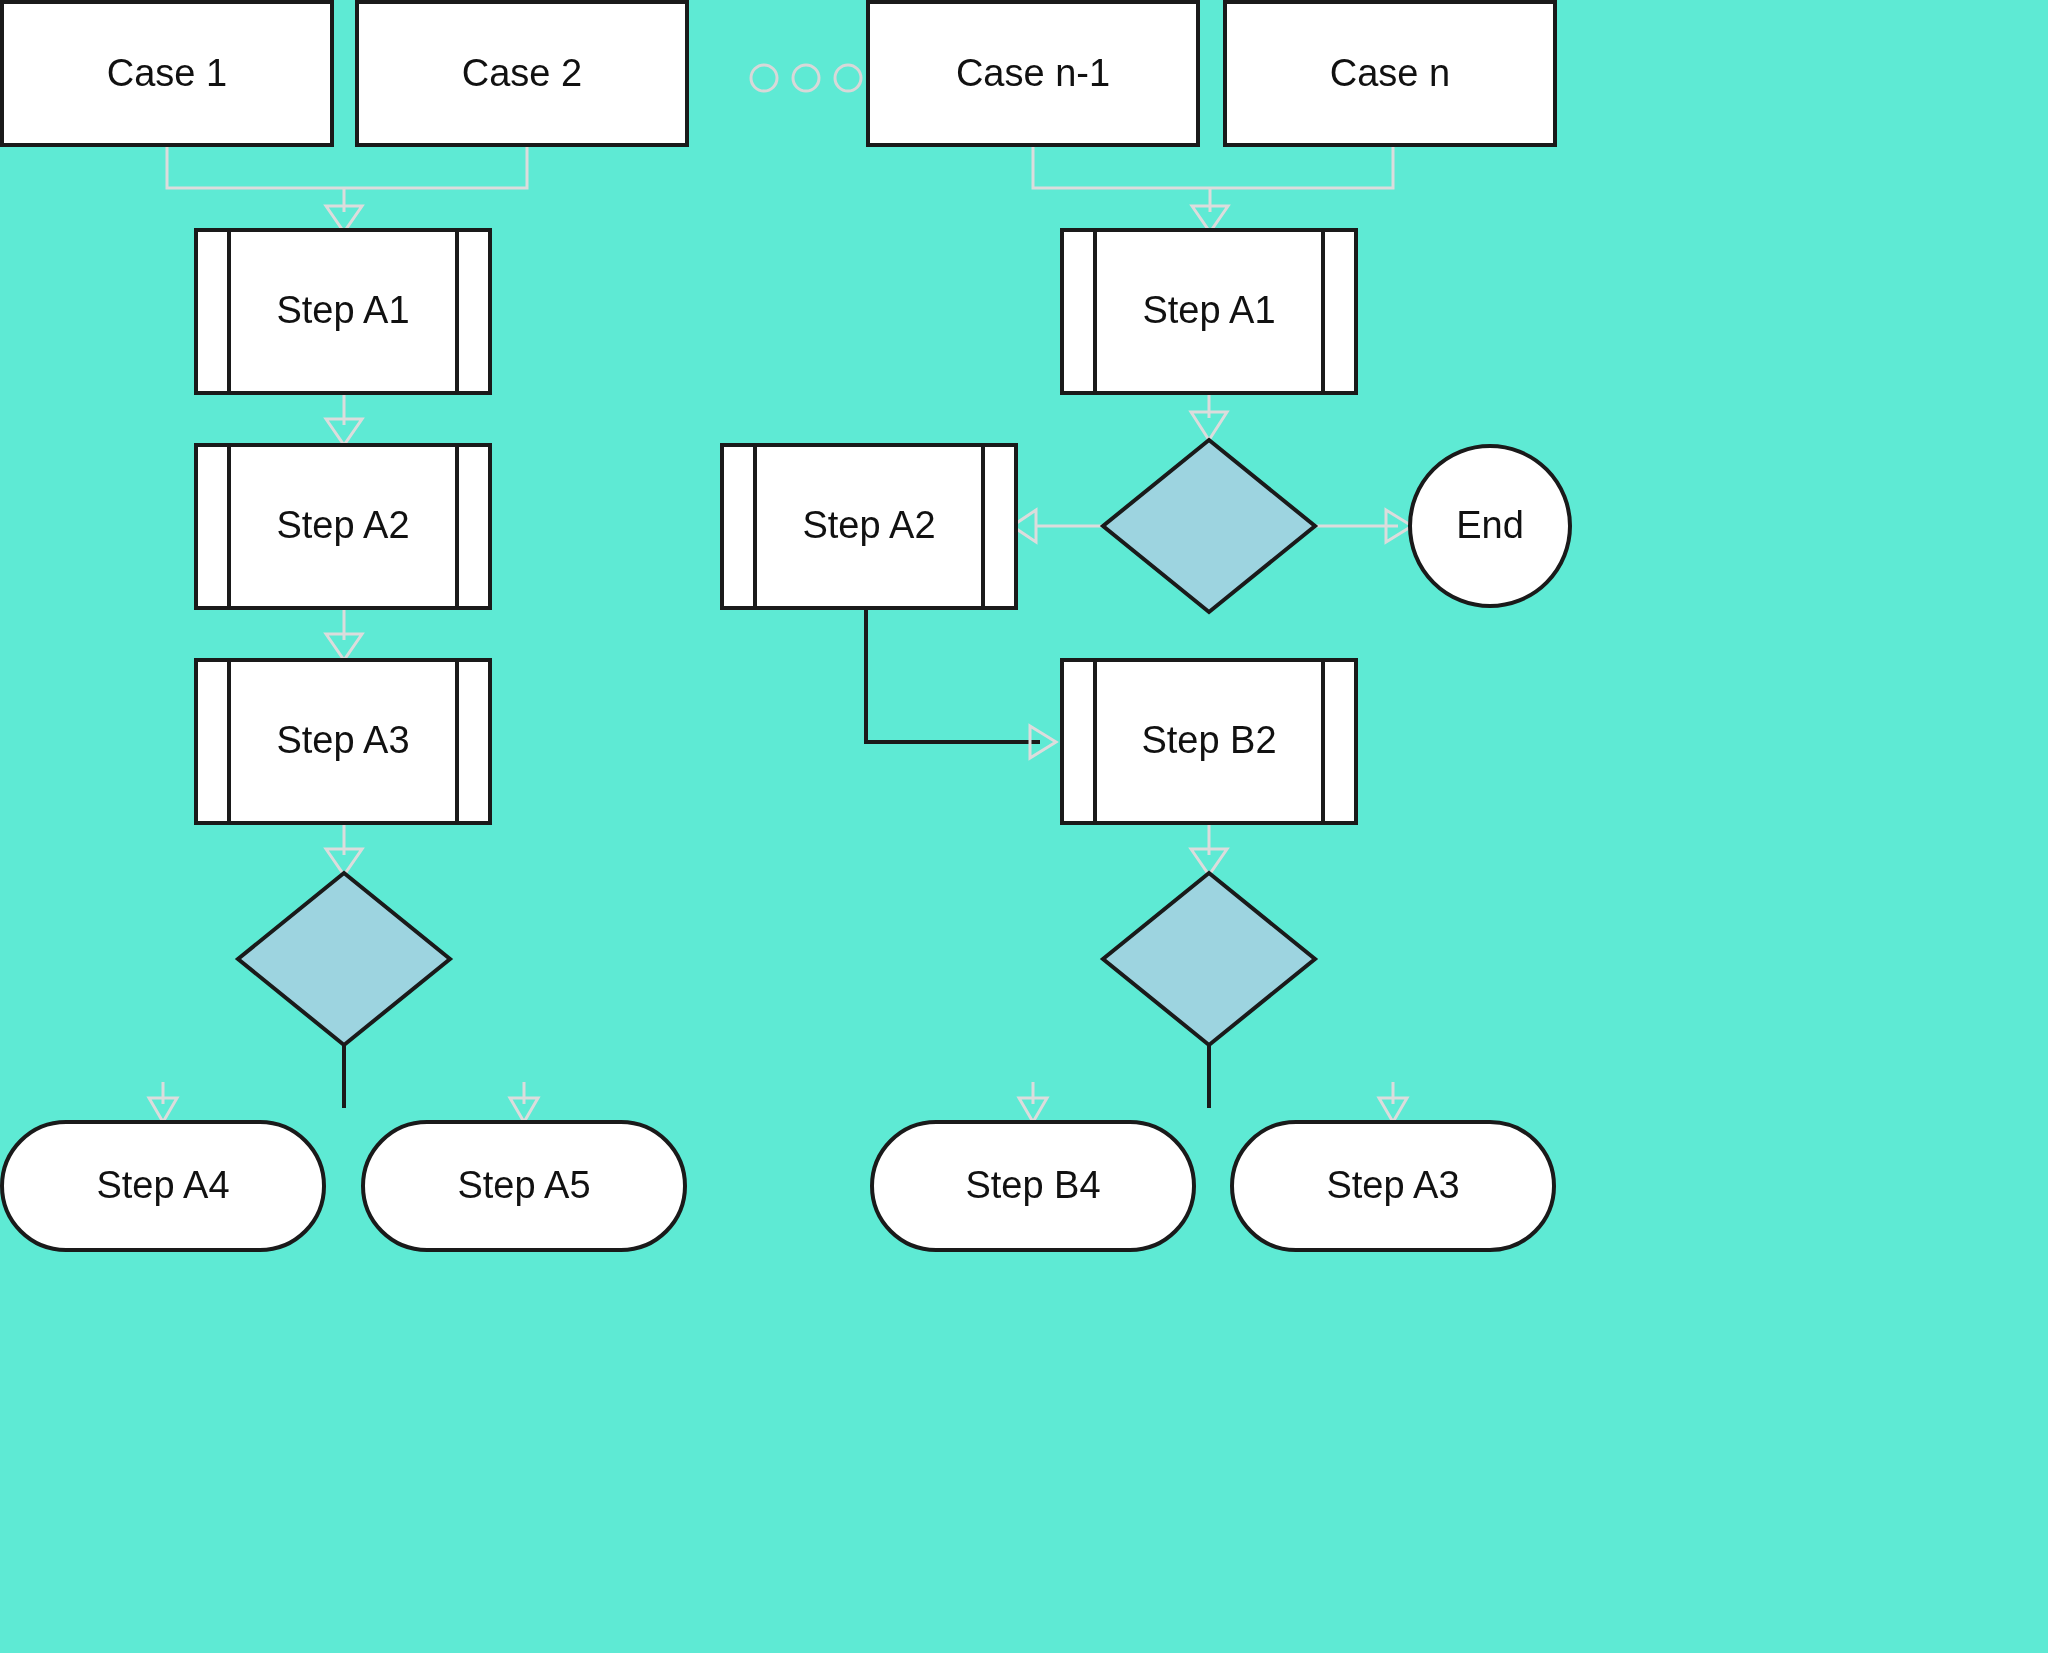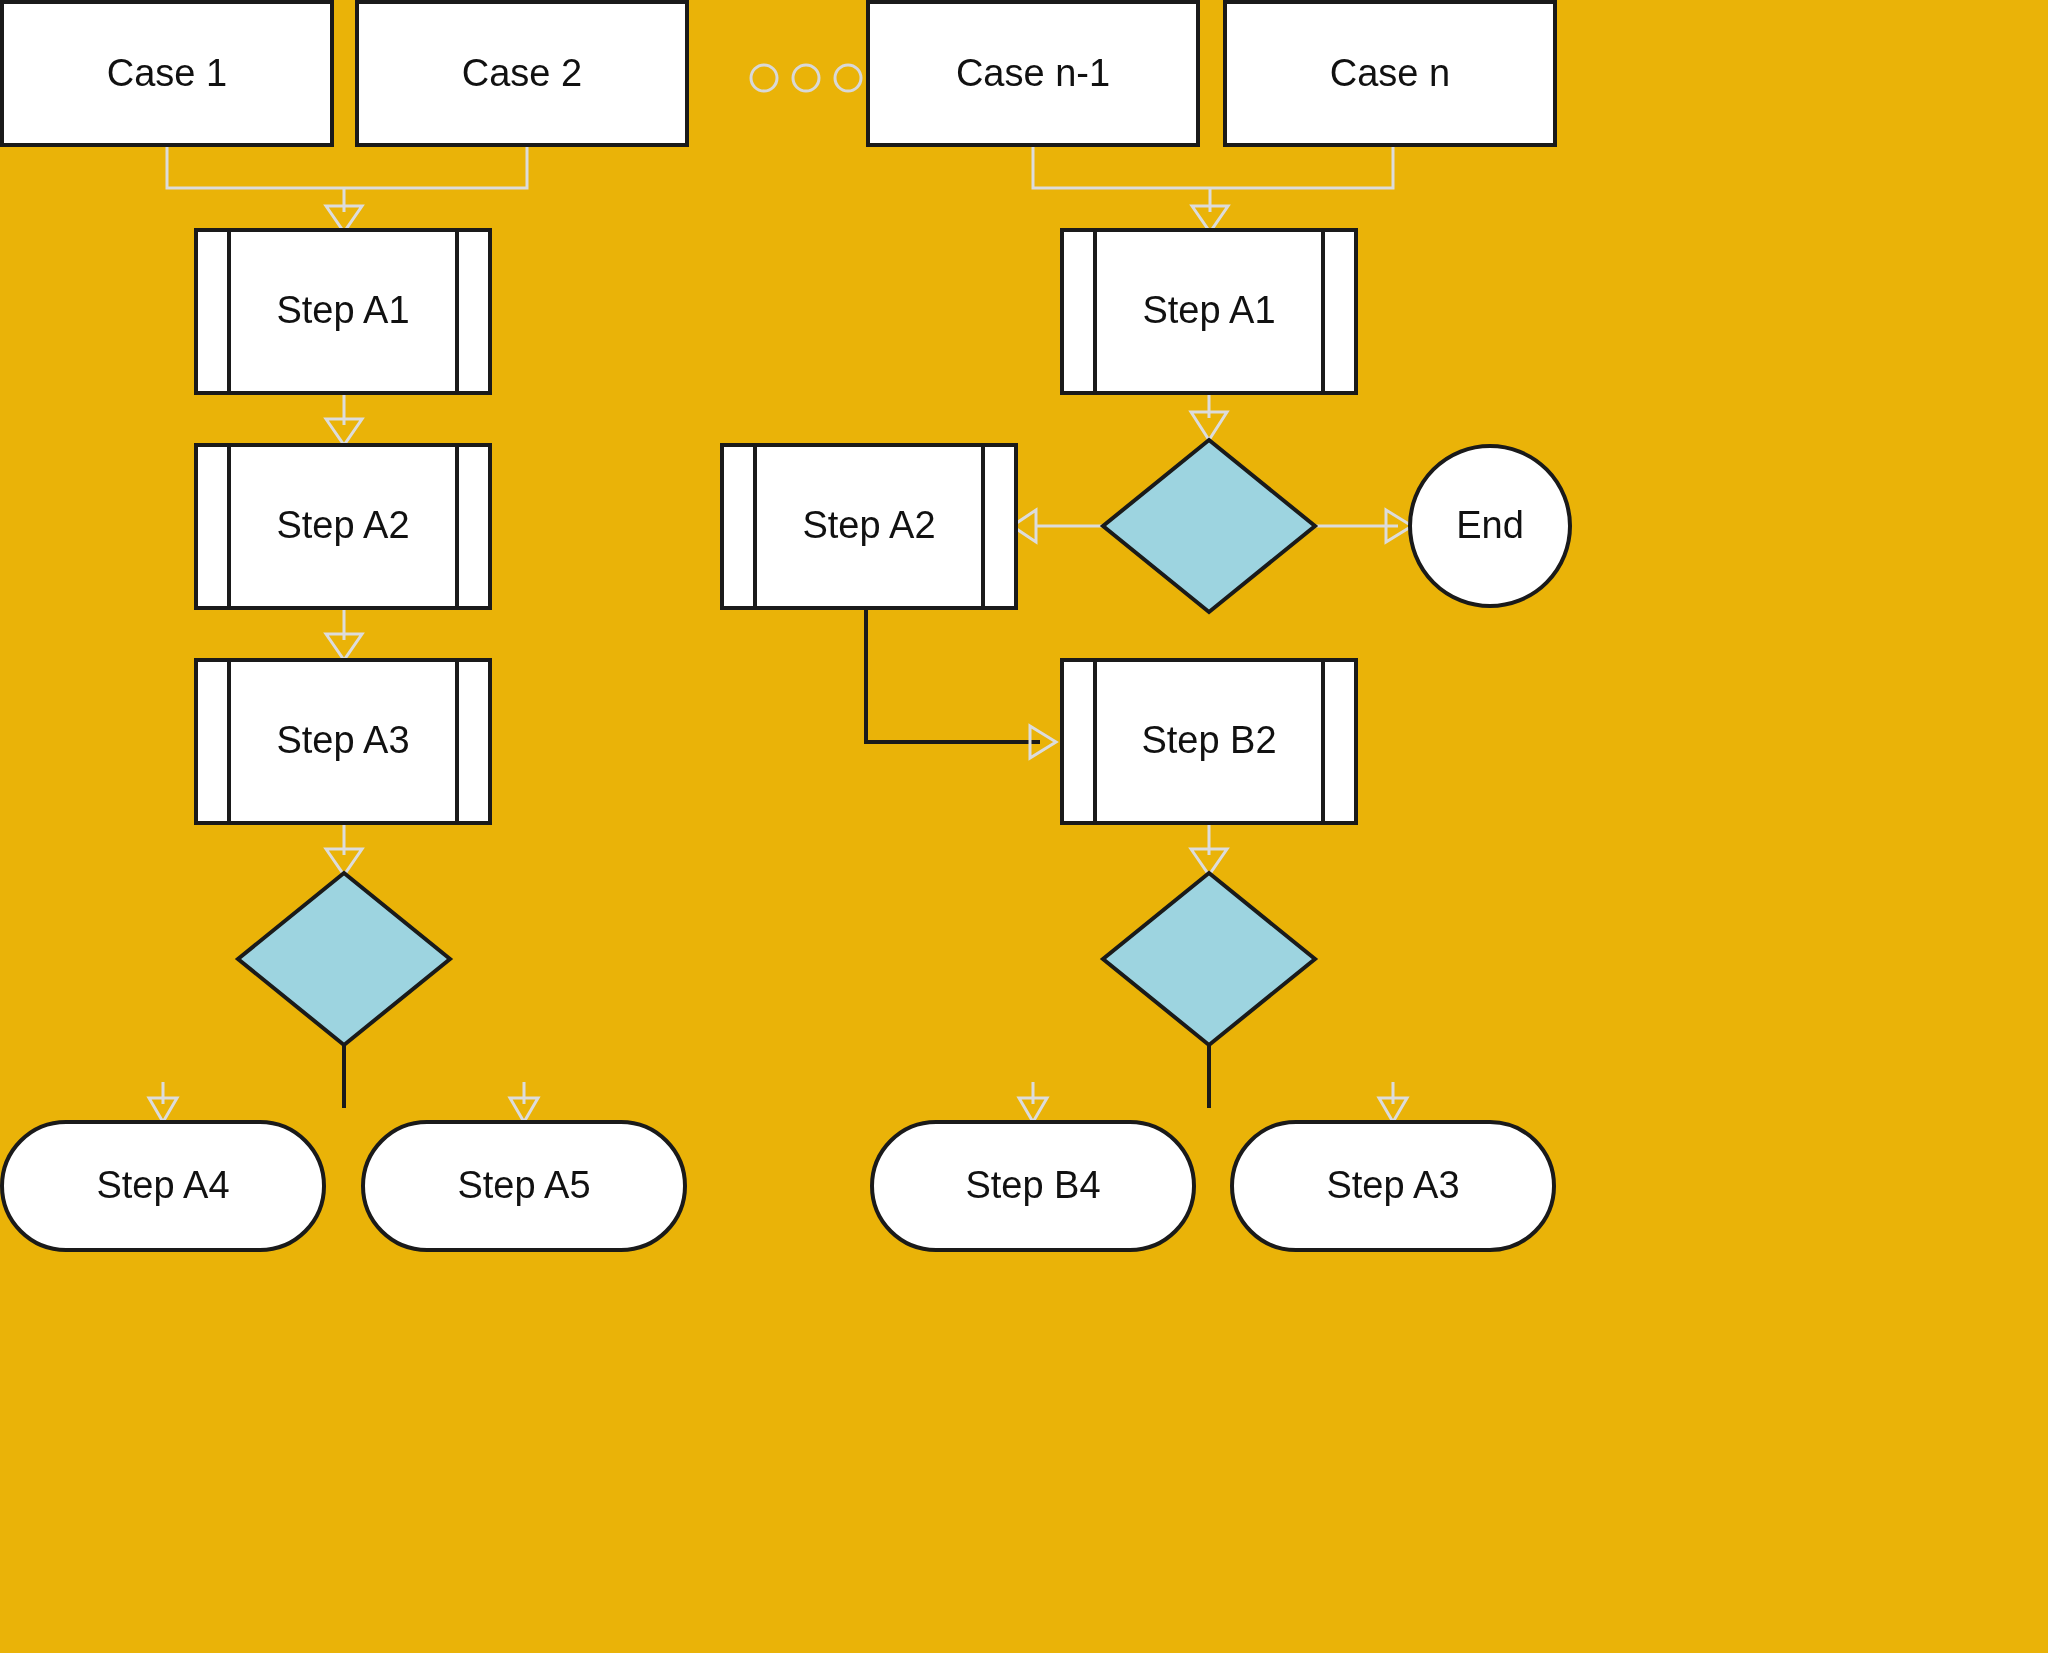--- a/index.html
+++ b/index.html
@@ -1,17 +1,17 @@
 <!DOCTYPE html>
 <html><head>
 <meta charset="utf-8">
 <style>
   html,body{margin:0;padding:0;background:#000;}
   body{font-family:"Liberation Sans",sans-serif;}
-  #stage{position:relative;width:2048px;height:1653px;background:#eab308;overflow:hidden;}
+  #stage{position:relative;width:2048px;height:1653px;background:#5eead4;overflow:hidden;}
   svg{display:block;width:2048px;height:1653px;}
   .shp{fill:#ffffff;stroke:#1a1a1a;stroke-width:4;}
   .shp-dec{fill:#9dd4e0;stroke:#1a1a1a;stroke-width:4;}
   .inner-line{stroke:#1a1a1a;stroke-width:4;fill:none;}
   .conn{stroke:#dcdcdc;stroke-width:3;fill:none;}
   .conn-dark{stroke:#1a1a1a;stroke-width:4;fill:none;}
   .arrowhead{fill:none;stroke:#dcdcdc;stroke-width:3;}
   .lbl{fill:#111;font-family:"Liberation Sans",sans-serif;font-size:38px;text-anchor:middle;dominant-baseline:middle;}
   .dot{fill:none;stroke:#d8d8d8;stroke-width:3;}
 </style>

